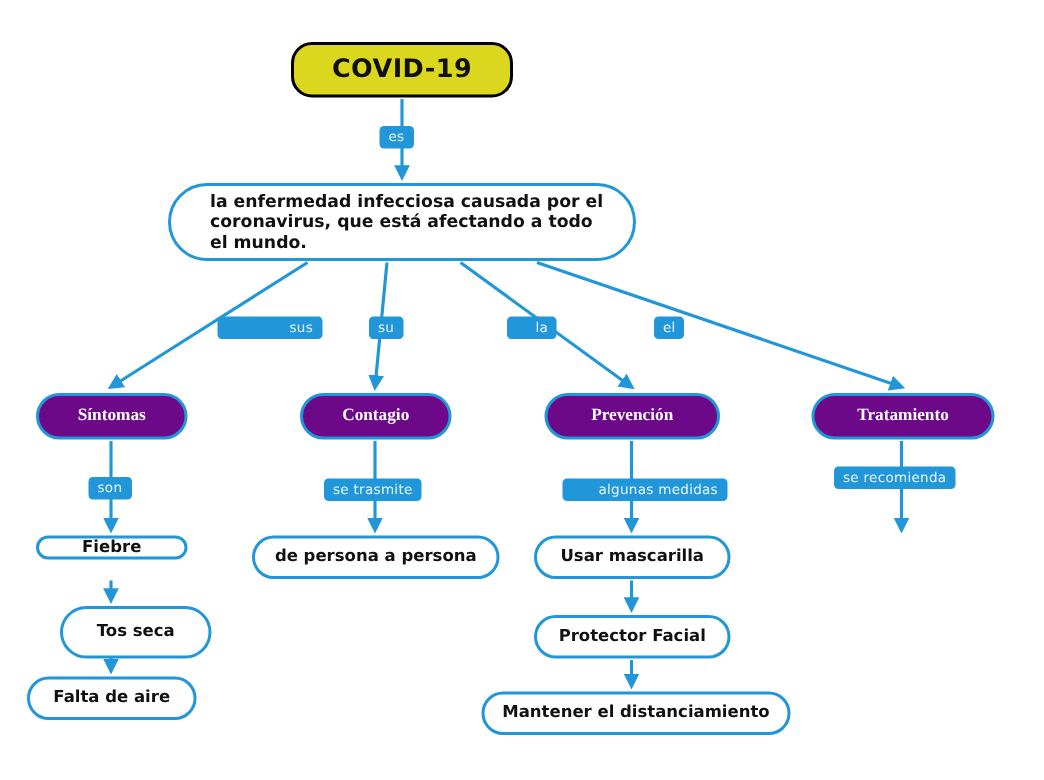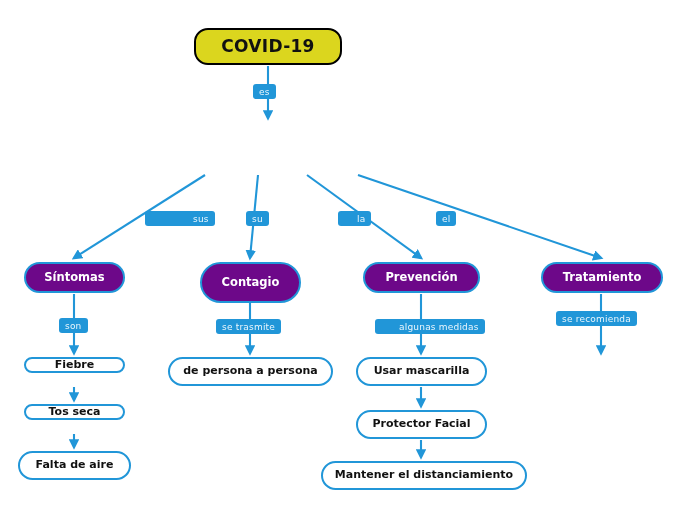--- a/index.html
+++ b/index.html
@@ -58,20 +58,21 @@
     padding: 6px 14px 6px 26px;
     font-size: 11.5px;
     border-radius: 26px;
   }
   .node.cat {
     background: #6d0889;
     border: 2px solid #2196d8;
     color: #ffffff;
     font-size: 11.5px;
     border-radius: 999px;
+    font-family: Liberation Serif, serif;
   }
   .node.leaf {
     font-size: 11px;
     border-radius: 999px;
   }
   .linklabel {
     position: absolute;
     box-sizing: border-box;
     background: #2196d8;
     color: #eaf6fd;
@@ -115,28 +116,29 @@
       <path d="M 421 294 L 421 353"></path>
       <path d="M 421 387 L 421 406"></path>
       <path d="M 421 440 L 421 457"></path>
 
       <path d="M 601 294 L 601 353"></path>
     </g>
   </svg>
 
   <div class="node root" style="left:194px; top:28px; width:148px; height:37px;">COVID-19</div>
 
+  <div class="node desc" style="left:112px; top:122px; width:312px; height:52px;">la enfermedad infecciosa causada por el coronavirus, que está afectando a todo el mundo.</div>
 
   <div class="node cat" style="left:24px; top:262px; width:101px; height:31px;">Síntomas</div>
-  <div class="node cat" style="left:200px; top:262px; width:101px; height:41px;">Contagio</div>
+  <div class="node cat" style="left:200px; top:262px; width:101px; height:31px;">Contagio</div>
   <div class="node cat" style="left:363px; top:262px; width:117px; height:31px;">Prevención</div>
   <div class="node cat" style="left:541px; top:262px; width:122px; height:31px;">Tratamiento</div>
 
   <div class="node leaf" style="left:24px; top:357px; width:101px; height:16px;">Fiebre</div>
-  <div class="node leaf" style="left:24px; top:404px; width:101px; height:16px;">Tos seca</div>
+  <div class="node leaf" style="left:40px; top:404px; width:101px; height:35px;">Tos seca</div>
   <div class="node leaf" style="left:18px; top:451px; width:113px; height:29px;">Falta de aire</div>
   <div class="node leaf" style="left:168px; top:357px; width:165px; height:29px;">de persona a persona</div>
   <div class="node leaf" style="left:356px; top:357px; width:131px; height:29px;">Usar mascarilla</div>
   <div class="node leaf" style="left:356px; top:410px; width:131px; height:29px;text-align:center;">Protector Facial</div>
   <div class="node leaf" style="left:321px; top:461px; width:206px; height:29px;">Mantener el distanciamiento</div>
 
   <div class="linklabel" style="left:253px; top:84px;">es</div>
   <div class="linklabel" style="left:145px; top:211px;padding-left:48px;">sus</div>
   <div class="linklabel" style="left:246px; top:211px;">su</div>
   <div class="linklabel" style="left:338px; top:211px;padding-left:19px;">la</div>

